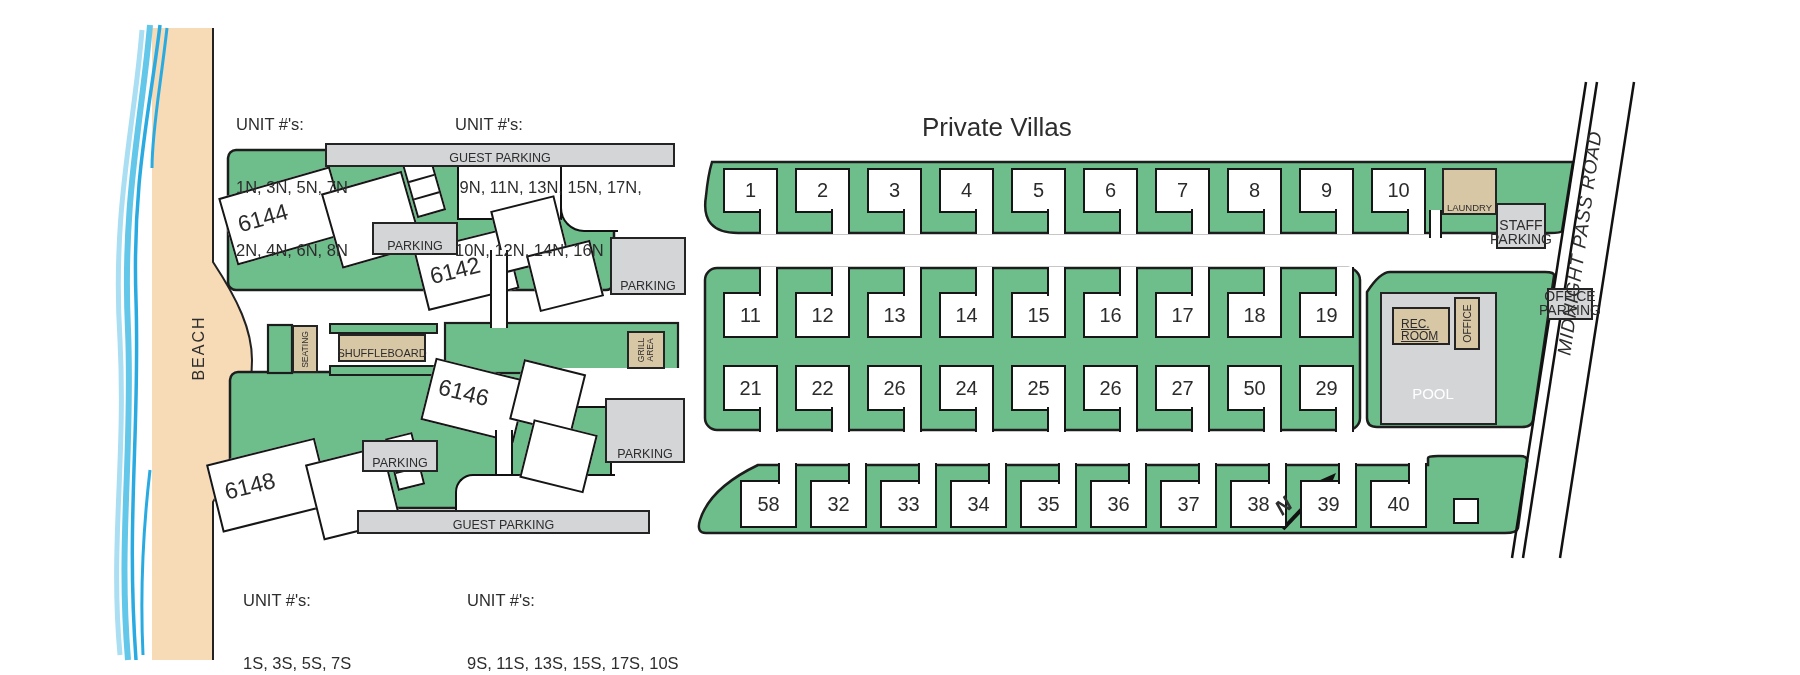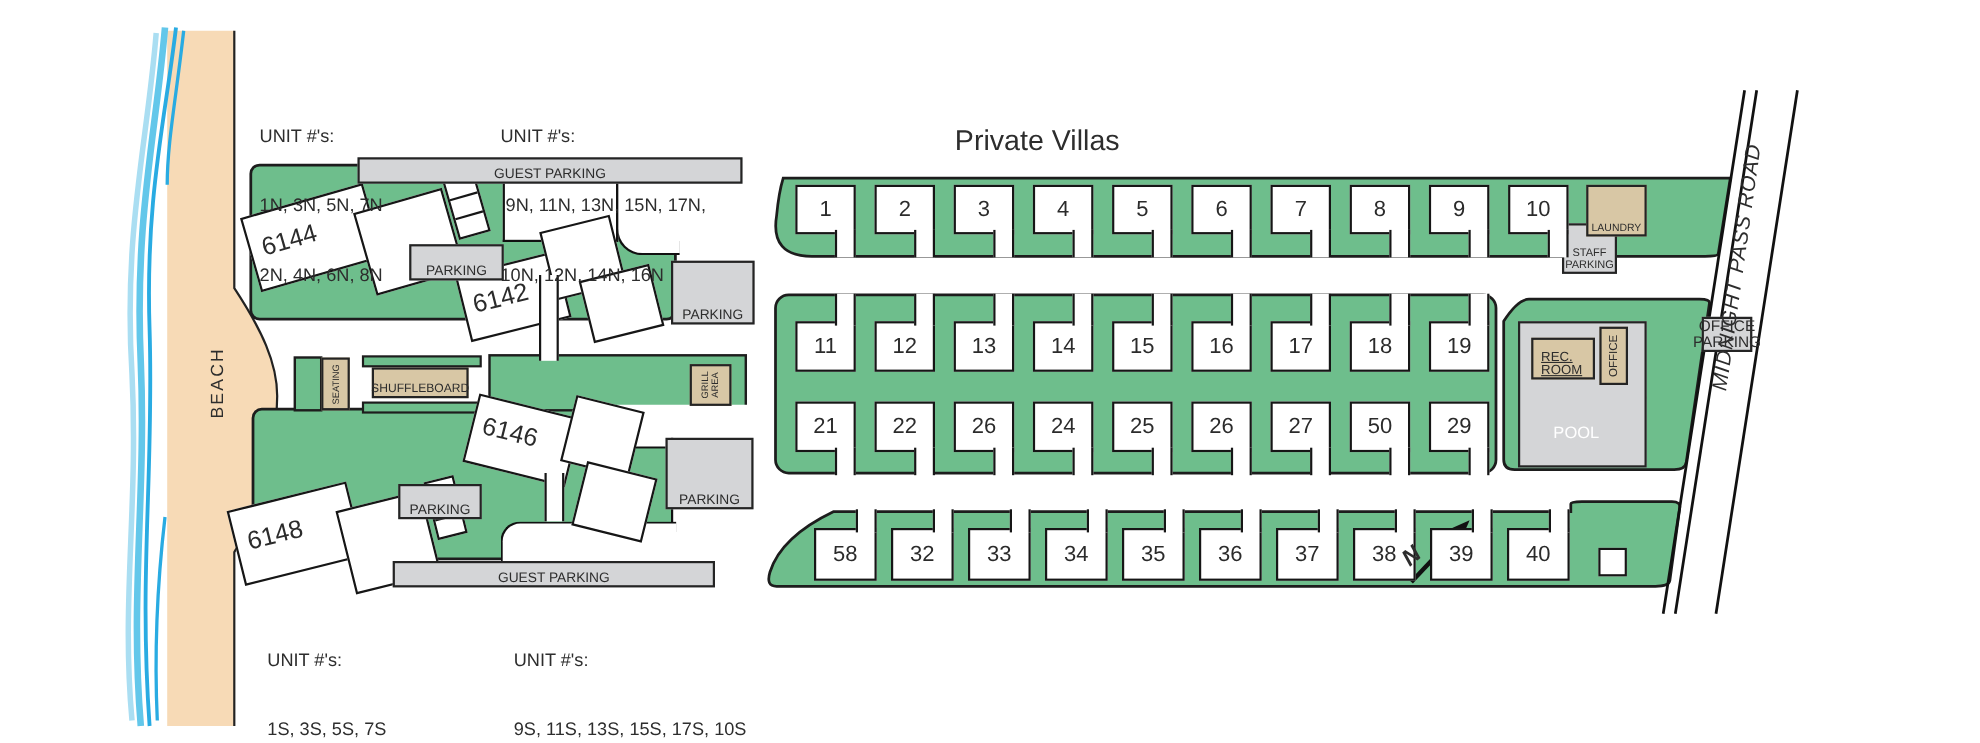--- a/index.html
+++ b/index.html
@@ -14,21 +14,21 @@
   .gray{background:#d4d5d7;border:2.2px solid #242424;}
   .tan{background:#d8c7a5;border:2.2px solid #242424;}
   .whitebox{background:#fff;border:2.2px solid #161616;}
   .carve{position:absolute;background:#fff;z-index:2;box-sizing:border-box;}
   .chan{position:absolute;background:#fff;z-index:4;box-sizing:border-box;
         border-left:2.4px solid #161616;border-right:2.4px solid #161616;}
   .rot{display:flex;align-items:center;justify-content:center;}
   .rot>span{transform:rotate(-90deg);white-space:nowrap;}
   
   .h-condos{left:298px;top:28px;font-size:26px;}
-  .h-villas{left:868px;top:112px;font-size:26px;}
+  .h-villas{left:922px;top:112px;font-size:26px;}
   .unit-block{position:absolute;font-size:16.5px;line-height:21px;white-space:pre;z-index:6;}
   .ub-na{left:236px;top:72px;} .ub-nb{left:455px;top:72px;}
   .ub-sa{left:243px;top:548px;} .ub-sb{left:467px;top:548px;}
   
   .villa-row{position:absolute;z-index:4;}
   .villa{position:absolute;left:calc(var(--x0) + var(--i)*var(--pitch));top:var(--vy);
          width:var(--vw);height:var(--vh);background:#fff;border:2.4px solid #161616;
          box-sizing:border-box;display:flex;align-items:center;justify-content:center;
          font-size:20px;color:#2b2b2b;}
   .row-a{left:680px;top:160px;--x0:43px;--pitch:72px;--vw:55px;--vh:45px;--vy:8px;}
@@ -158,21 +158,21 @@
     </div>
   <div class="box gray" style="left:605px;top:398px;width:80px;height:65px;font-size:12.5px;">
       <span>PARKING</span>
     </div>
   <div class="box gray" style="left:362px;top:440px;width:76px;height:32px;font-size:12.5px;">
       <span>PARKING</span>
     </div>
   <div class="box gray" style="left:357px;top:510px;width:293px;height:24px;font-size:12.5px;">
       <span>GUEST PARKING</span>
     </div>
-  <div class="box gray" style="left:1420px;top:203px;width:50px;height:46px;font-size:10px;">
+  <div class="box gray" style="left:1496px;top:203px;width:50px;height:46px;font-size:14px;">
       <span>STAFF PARKING</span>
     </div>
   <div class="box gray" style="left:1547px;top:288px;width:46px;height:32px;font-size:14px;">
       <span>OFFICE PARKING</span>
     </div>
   <div class="box gray" style="left:1380px;top:292px;width:117px;height:133px;border-width:2.4px;"></div>
 
   <div class="box tan rot" style="left:292px;top:325px;width:26px;height:48px;font-size:8.5px;">
       <span>SEATING</span>
     </div>

